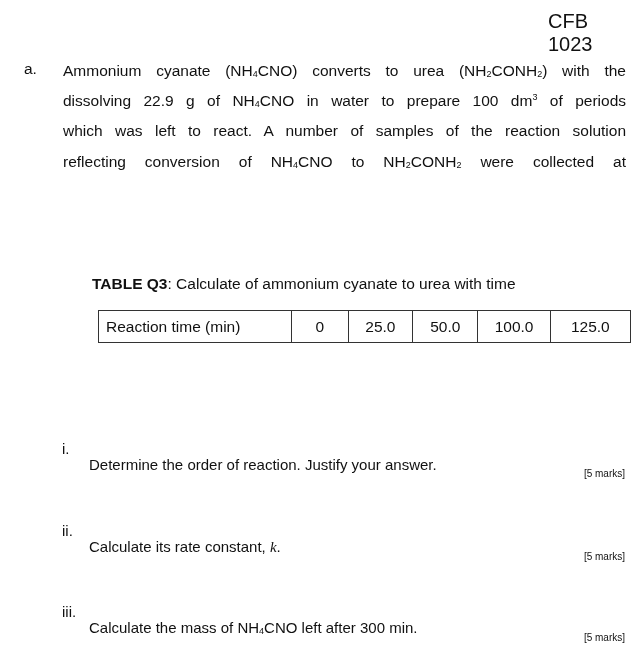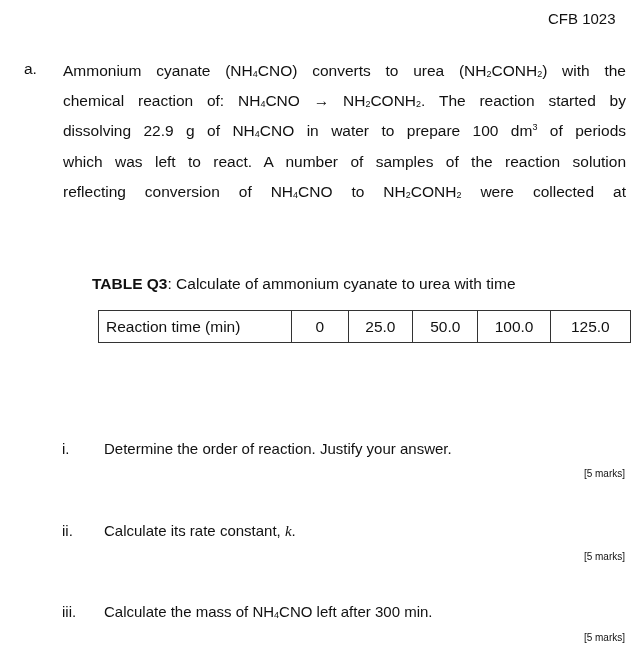--- a/index.html
+++ b/index.html
@@ -1,47 +1,46 @@
 <!DOCTYPE html>
 <html><head>
 <meta charset="utf-8">
 <style>
   html, body { margin: 0; padding: 0; }
   body {
     width: 631px; height: 654px; background: #ffffff; color: #111;
     font-family: "Liberation Sans", sans-serif; position: relative; overflow: hidden;
   }
   .abs { position: absolute; }
-  .code { top: 10px; left: 548px; font-size: 15px; }
+  .code { top: 10px; left: 548px; font-size: 20px; }
   .qlabel { left: 24px; top: 60px; font-size: 15.5px; }
   .para { left: 63px; top: 56px; width: 563px; font-size: 15.5px; line-height: 30.2px; text-align: justify; }
   .para .ln { display: block; text-align: justify; text-align-last: justify; height: 30.2px; white-space: nowrap; }
   .para .ln.last { text-align-last: left; }
   sub, sup { font-size: 9px; line-height: 0; }
   sub { vertical-align: -1px; }
   sup { vertical-align: 6px; }
   b { font-weight: bold; }
   .caption { left: 92px; top: 275px; font-size: 15.5px; }
   table.q3 { position: absolute; left: 98px; top: 310px; border-collapse: collapse; font-size: 15.5px; }
   table.q3 td { border: 1.5px solid #333; height: 31px; padding: 0 14px; text-align: center; white-space: nowrap; }
   table.q3 td.hdr { text-align: left; padding-left: 7px; }
   .roman { left: 62px; font-size: 15px; }
-  .qtext { left: 104px; font-size: 15px; }
+  .qtext { left: 89px; font-size: 15px; margin-top: 16px; }
   .marks { right: 6px; font-size: 10px; }
 </style>
 </head>
 <body>
 
 <div class="abs code">CFB 1023</div>
 
 <div class="abs qlabel">a.</div>
 
 <div class="abs para">
   <span class="ln"><span>Ammonium cyanate (NH</span><sub>4</sub><span>CNO) converts to urea (NH</span><sub>2</sub><span>CONH</span><sub>2</sub><span>) with the</span></span>
-  <span class="ln"><span>chemical reaction of: NH</span><sub>4</sub><span>CNO → NH</span><sub>2</sub><span>CONH</span><sub>2</sub><span>. The reaction started by</span></span>
   <span class="ln"><span>dissolving 22.9 g of NH</span><sub>4</sub><span>CNO in water to prepare 100 dm</span><sup>3</sup><span> of periods</span></span>
   <span class="ln"><span>which was left to react. A number of samples of the reaction solution</span></span>
   <span class="ln"><span>reflecting conversion of NH</span><sub>4</sub><span>CNO to NH</span><sub>2</sub><span>CONH</span><sub>2</sub><span> were collected at</span></span>
 </div>
 
 <div class="abs caption"><b>TABLE Q3</b><span>: Calculate of ammonium cyanate to urea with time</span></div>
 
 <table class="q3">
   <tbody>
       <tr>

